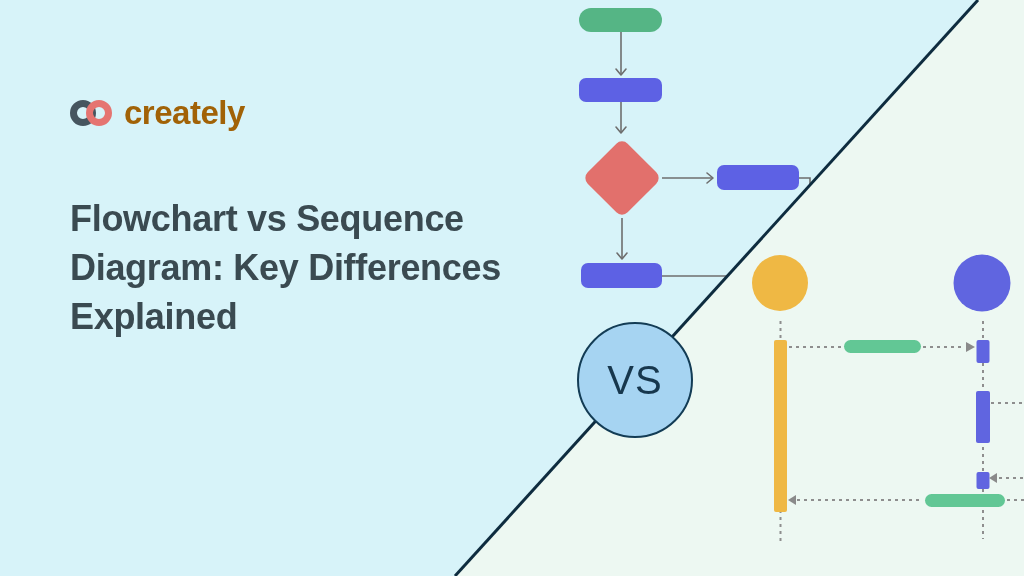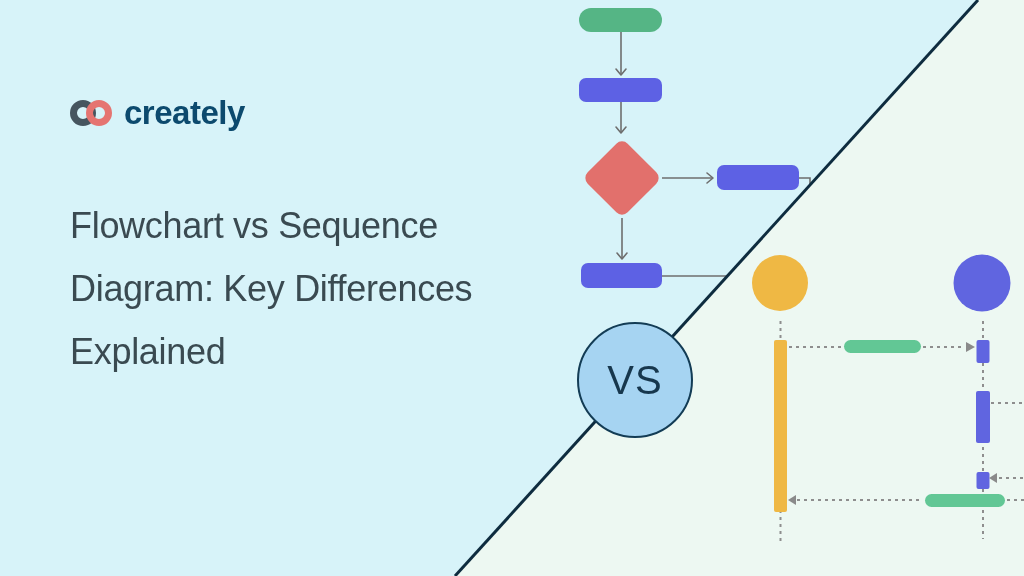--- a/index.html
+++ b/index.html
@@ -16,26 +16,26 @@
   .divider{stroke:#0e2c3f;stroke-width:3;}
   .vs-circle{stroke:#133c55;stroke-width:2;}
   .vs-text{font-family:"Liberation Sans",sans-serif;font-size:40px;font-weight:400;
     fill:#17374d;letter-spacing:1px;}
   
   .logo{position:absolute;left:70px;top:97px;display:flex;align-items:center;}
   .logo-rings{position:relative;width:44px;height:32px;}
   .ring{position:absolute;top:3px;width:12px;height:12px;border-radius:50%;box-sizing:content-box;}
   .ring-dark{left:0;border:7px solid #46555f;}
   .ring-red{left:16px;border:7px solid #e57471;}
-  .wordmark{font-size:33px;font-weight:700;color:#0c4a6e;letter-spacing:-0.5px;
+  .wordmark{font-size:33px;font-weight:700;color:#a16207;letter-spacing:-0.5px;
     margin-left:10px;line-height:32px;}
   
   .title{
     position:absolute;left:70px;top:194px;width:480px;
-    font-size:36px;font-weight:400;color:#3a4a51;line-height:63px;
+    font-size:36px;font-weight:700;color:#3a4a51;line-height:49px;
     letter-spacing:-0.3px;white-space:pre-line;
   }
 </style>
 </head>
 <body>
 
 <svg id="scene" viewBox="0 0 1024 576">
   <defs>
     <clipPath id="leftclip">
       <polygon points="0,0 978,0 455,576 0,576"></polygon>

